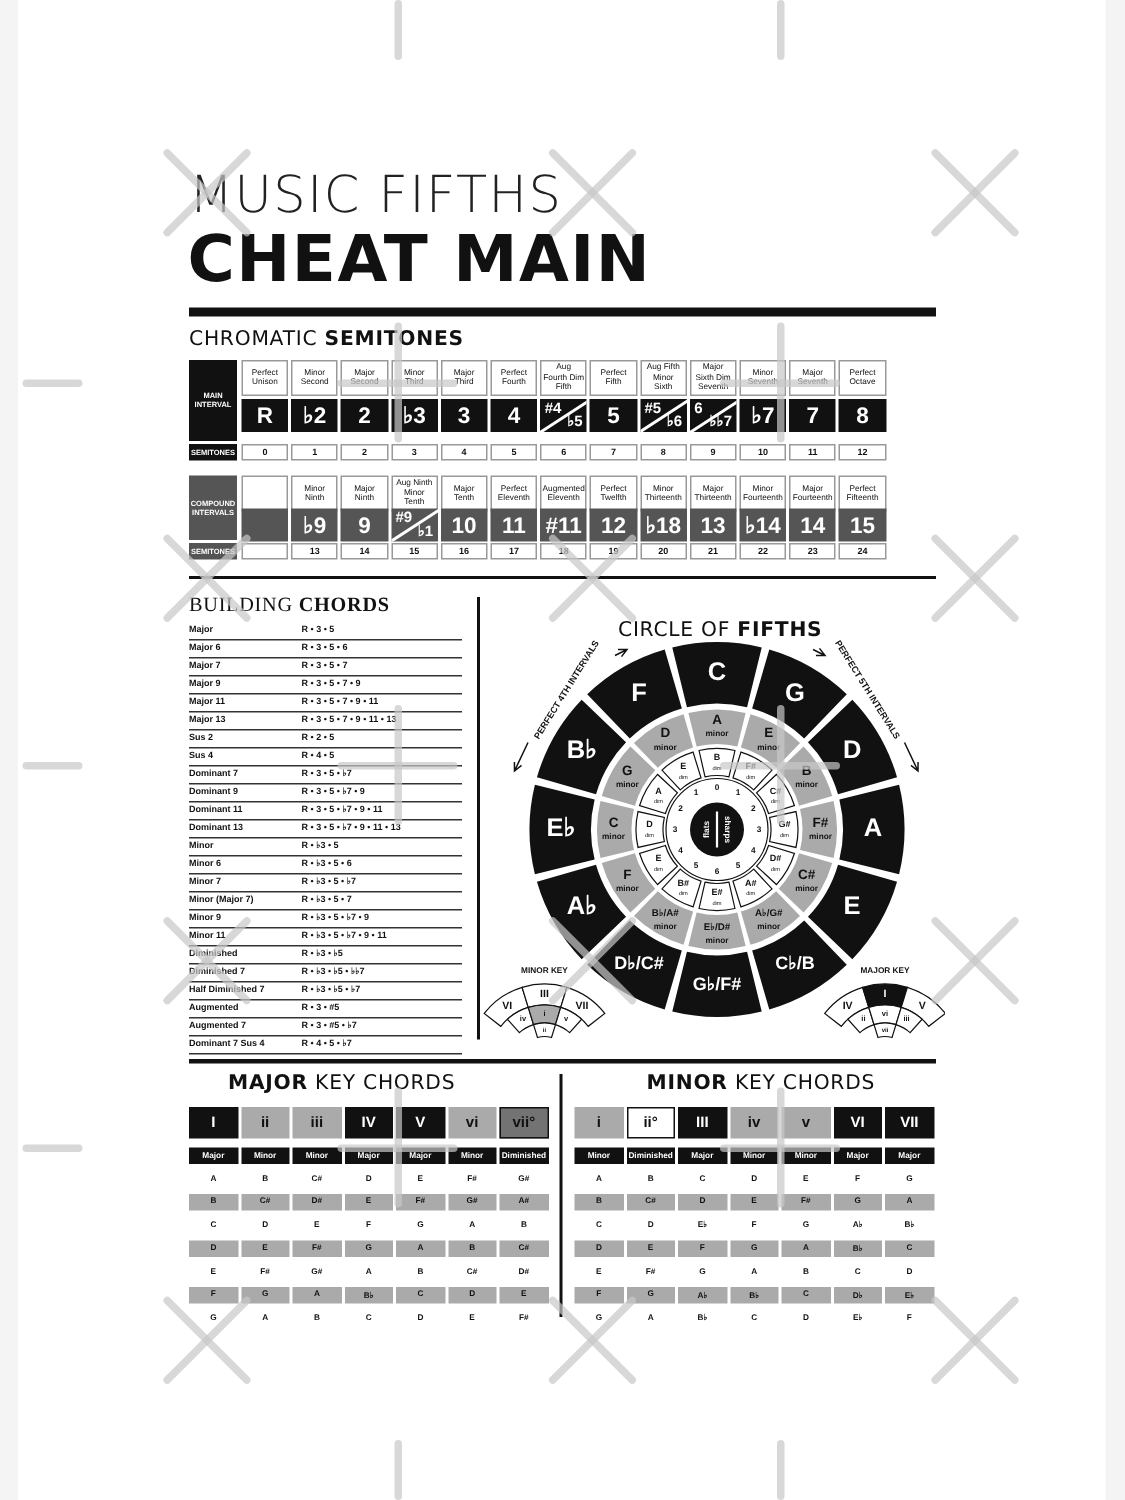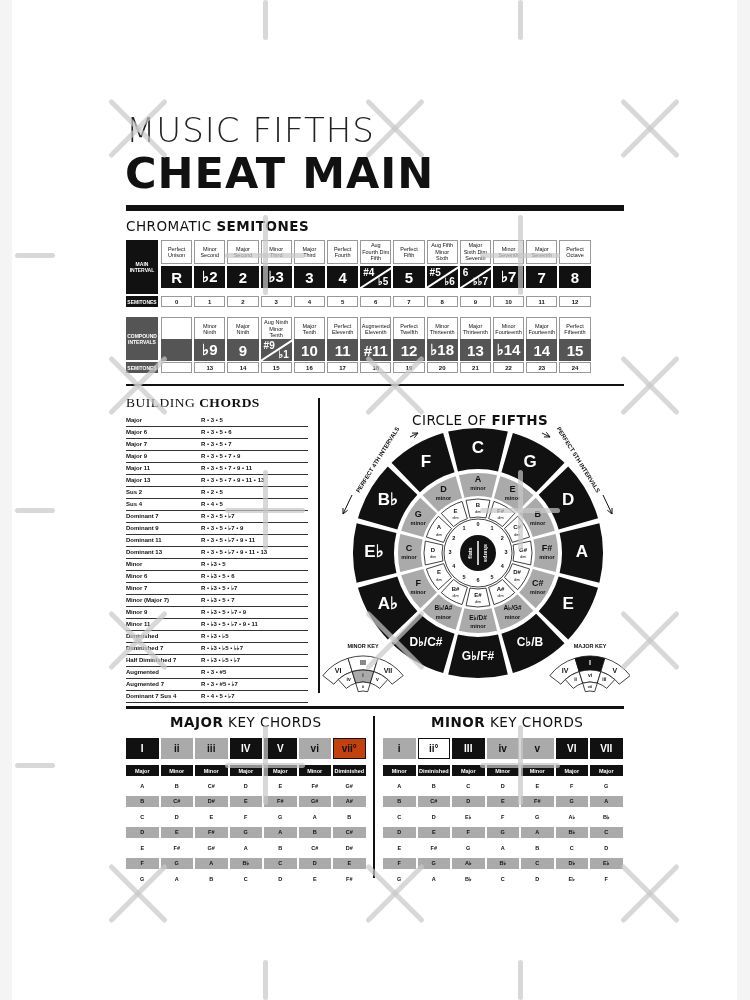--- a/index.html
+++ b/index.html
@@ -399,36 +399,36 @@
     <path d="M600.8177530747413,671.6167240293677 A37,37 0 0 1 614.7578324352778,679.5036414573365 L606.7282651589715,688.4213793630652 A25,25 0 0 0 597.3092926180684,683.0923811009241 Z" fill="#fff" stroke="#111" stroke-width="0.8"></path>
     <text x="614.9218744246926" y="670.7384477006314" font-size="7" fill="#111" text-anchor="middle" dominant-baseline="middle" font-family="Liberation Sans, sans-serif" font-weight="bold">V</text>
     <text x="604.3621770887157" y="679.5276890438323" font-size="5" fill="#111" text-anchor="middle" dominant-baseline="middle" font-family="Liberation Sans, sans-serif" font-weight="bold">iii</text>
     <path d="M582.6907073819316,683.0923811009241 A25,25 0 0 1 597.3092926180684,683.0923811009241 L594.6779472755638,691.6991239045915 A16,16 0 0 0 585.3220527244362,691.6991239045915 Z" fill="#fff" stroke="#111" stroke-width="0.8"></path>
     <text x="590" y="687" font-size="4" fill="#111" text-anchor="middle" dominant-baseline="middle" font-family="Liberation Sans, sans-serif" font-weight="bold">vii</text>
   </svg>
 
 <div class="rule" style="left:126px;top:706px;width:498px;height:3px;"></div>
 <div class="rule" style="left:373px;top:716px;width:2px;height:162px;"></div>
 
-<div class="sect" style="left:170px;top:714px;"><b>MAJOR</b><span> KEY CHORDS</span></div>
+<div class="sect" style="left:152px;top:714px;"><b>MAJOR</b><span> KEY CHORDS</span></div>
 <div class="sect" style="left:431px;top:714px;"><b>MINOR</b><span> KEY CHORDS</span></div>
 <div id="keys">
     <div class="kc kh" style="left:126px;top:738px;width:32.5px;background:#111;color:#fff;">I</div>
     <div class="kc kq" style="left:126px;top:765px;width:32.5px;">Major</div>
     <div class="kc kh" style="left:160.5px;top:738px;width:32.5px;background:#aaa;color:#111;">ii</div>
     <div class="kc kq" style="left:160.5px;top:765px;width:32.5px;">Minor</div>
     <div class="kc kh" style="left:195px;top:738px;width:32.5px;background:#aaa;color:#111;">iii</div>
     <div class="kc kq" style="left:195px;top:765px;width:32.5px;">Minor</div>
     <div class="kc kh" style="left:229.5px;top:738px;width:32.5px;background:#111;color:#fff;">IV</div>
     <div class="kc kq" style="left:229.5px;top:765px;width:32.5px;">Major</div>
     <div class="kc kh" style="left:264px;top:738px;width:32.5px;background:#111;color:#fff;">V</div>
     <div class="kc kq" style="left:264px;top:765px;width:32.5px;">Major</div>
     <div class="kc kh" style="left:298.5px;top:738px;width:32.5px;background:#aaa;color:#111;">vi</div>
     <div class="kc kq" style="left:298.5px;top:765px;width:32.5px;">Minor</div>
-    <div class="kc kh" style="left:333px;top:738px;width:32.5px;background:#c2410c;color:#111;border:1px solid #111;">vii°</div>
+    <div class="kc kh" style="left:333px;top:738px;width:32.5px;background:#737373;color:#111;border:1px solid #111;">vii°</div>
     <div class="kc kq" style="left:333px;top:765px;width:32.5px;">Diminished</div>
     <div class="kc kn" style="left:126px;top:780px;width:32.5px;">A</div>
     <div class="kc kn" style="left:160.5px;top:780px;width:32.5px;">B</div>
     <div class="kc kn" style="left:195px;top:780px;width:32.5px;">C#</div>
     <div class="kc kn" style="left:229.5px;top:780px;width:32.5px;">D</div>
     <div class="kc kn" style="left:264px;top:780px;width:32.5px;">E</div>
     <div class="kc kn" style="left:298.5px;top:780px;width:32.5px;">F#</div>
     <div class="kc kn" style="left:333px;top:780px;width:32.5px;">G#</div>
     <div class="kc kn g" style="left:126px;top:795.5px;width:32.5px;">B</div>
     <div class="kc kn g" style="left:160.5px;top:795.5px;width:32.5px;">C#</div>

